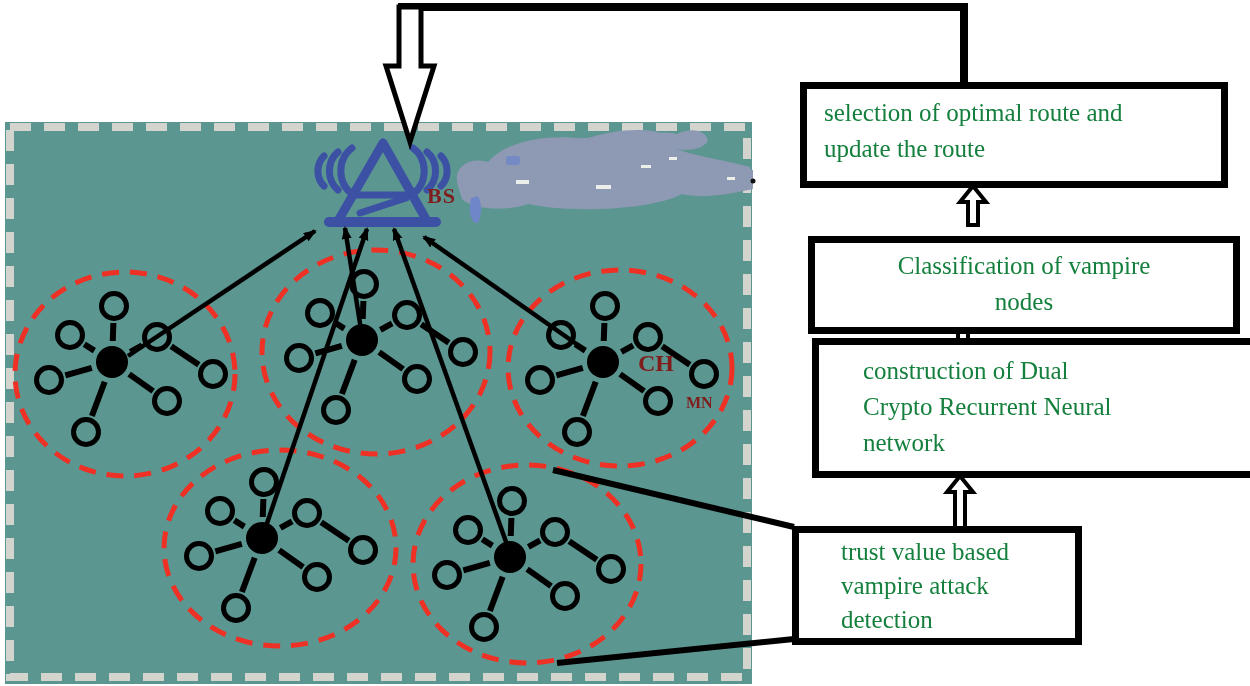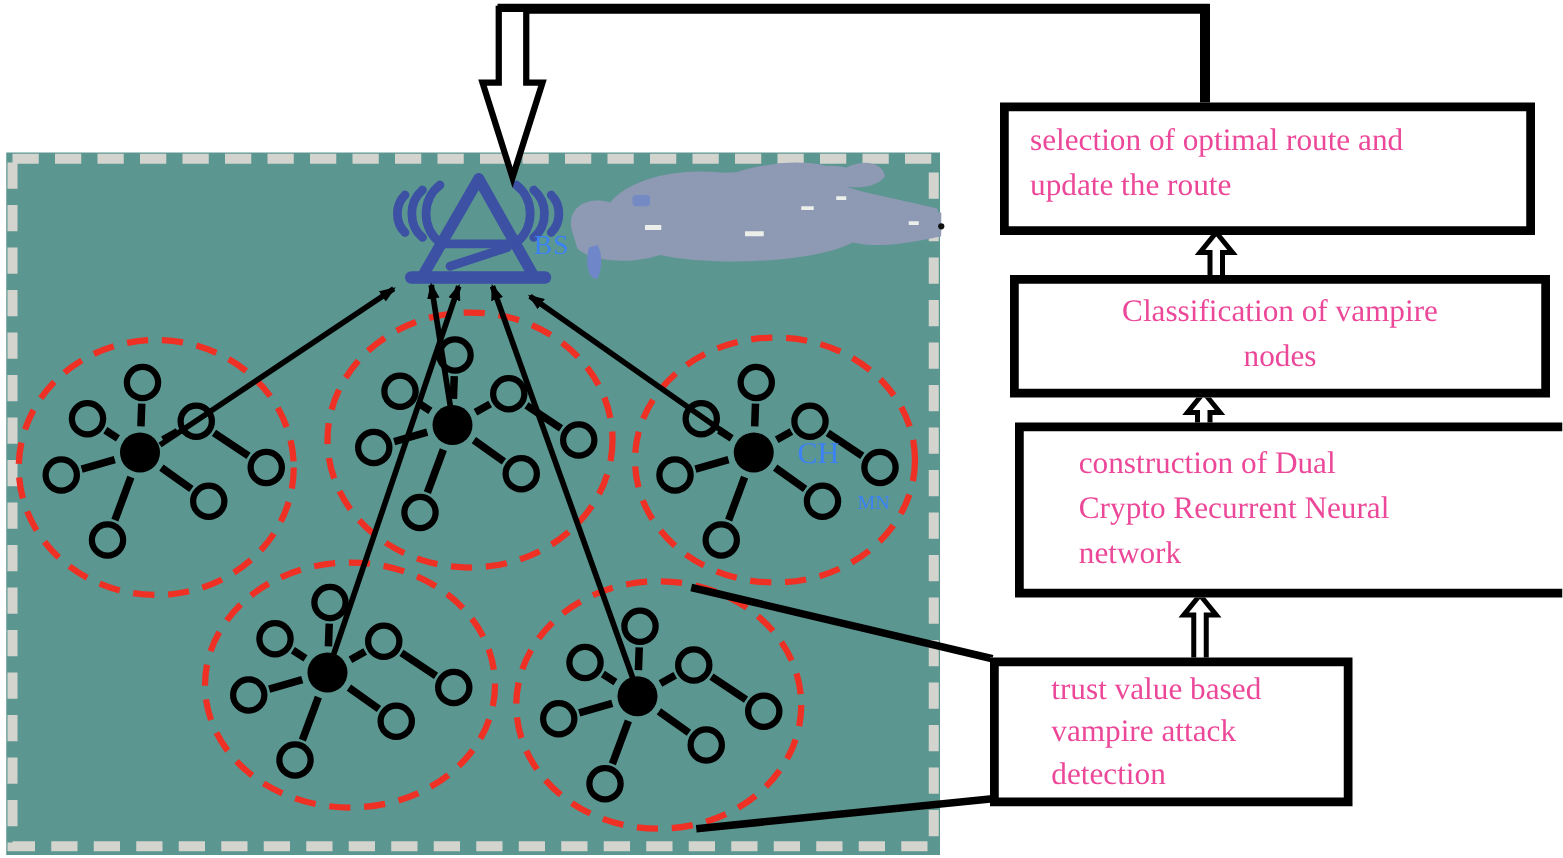--- a/index.html
+++ b/index.html
@@ -1,26 +1,26 @@
 <!DOCTYPE html>
 <html><head>
 <meta charset="utf-8">
 <style>
   html,body{margin:0;padding:0;background:#ffffff;}
   .stage{position:relative;width:1250px;height:686px;overflow:hidden;background:#fff;
          font-family:"Liberation Serif",serif;}
   #net{position:absolute;left:0;top:0;display:block;}
   .fbox{position:absolute;background:#ffffff;border:7px solid #000;box-sizing:border-box;
-        font-size:25px;line-height:36px;color:#ec4899;}
+        font-size:25px;line-height:36px;color:#15803d;}
   #box-selection{left:800px;top:82px;width:428px;height:106px;padding:6px 55px 6px 17px;}
-  #box-classification{left:808px;top:220px;width:432px;height:98px;padding:5px 0;text-align:center;}
+  #box-classification{left:808px;top:236px;width:432px;height:98px;padding:5px 0;text-align:center;}
   #box-classification .clamp{display:inline-block;max-width:255px;}
   #box-construction{left:792px;top:338px;width:450px;height:140px;padding:8px 130px 8px 44px;margin-left:20px;}
   #box-trust{left:792px;top:526px;width:290px;height:119px;padding:2px 8px 4px 42px;line-height:34px;}
-  .lbl{position:absolute;font-weight:normal;color:#3b82f6;}
+  .lbl{position:absolute;font-weight:bold;color:#7f1d1d;}
   #lbl-bs{left:427px;top:183px;font-size:22px;letter-spacing:1px;}
   #lbl-ch{left:638px;top:350px;font-size:24px;}
   #lbl-mn{left:686px;top:394px;font-size:16px;}
 </style>
 </head>
 <body>
 
 <div class="stage">
   <svg id="net" width="1250" height="686">
       <defs>

